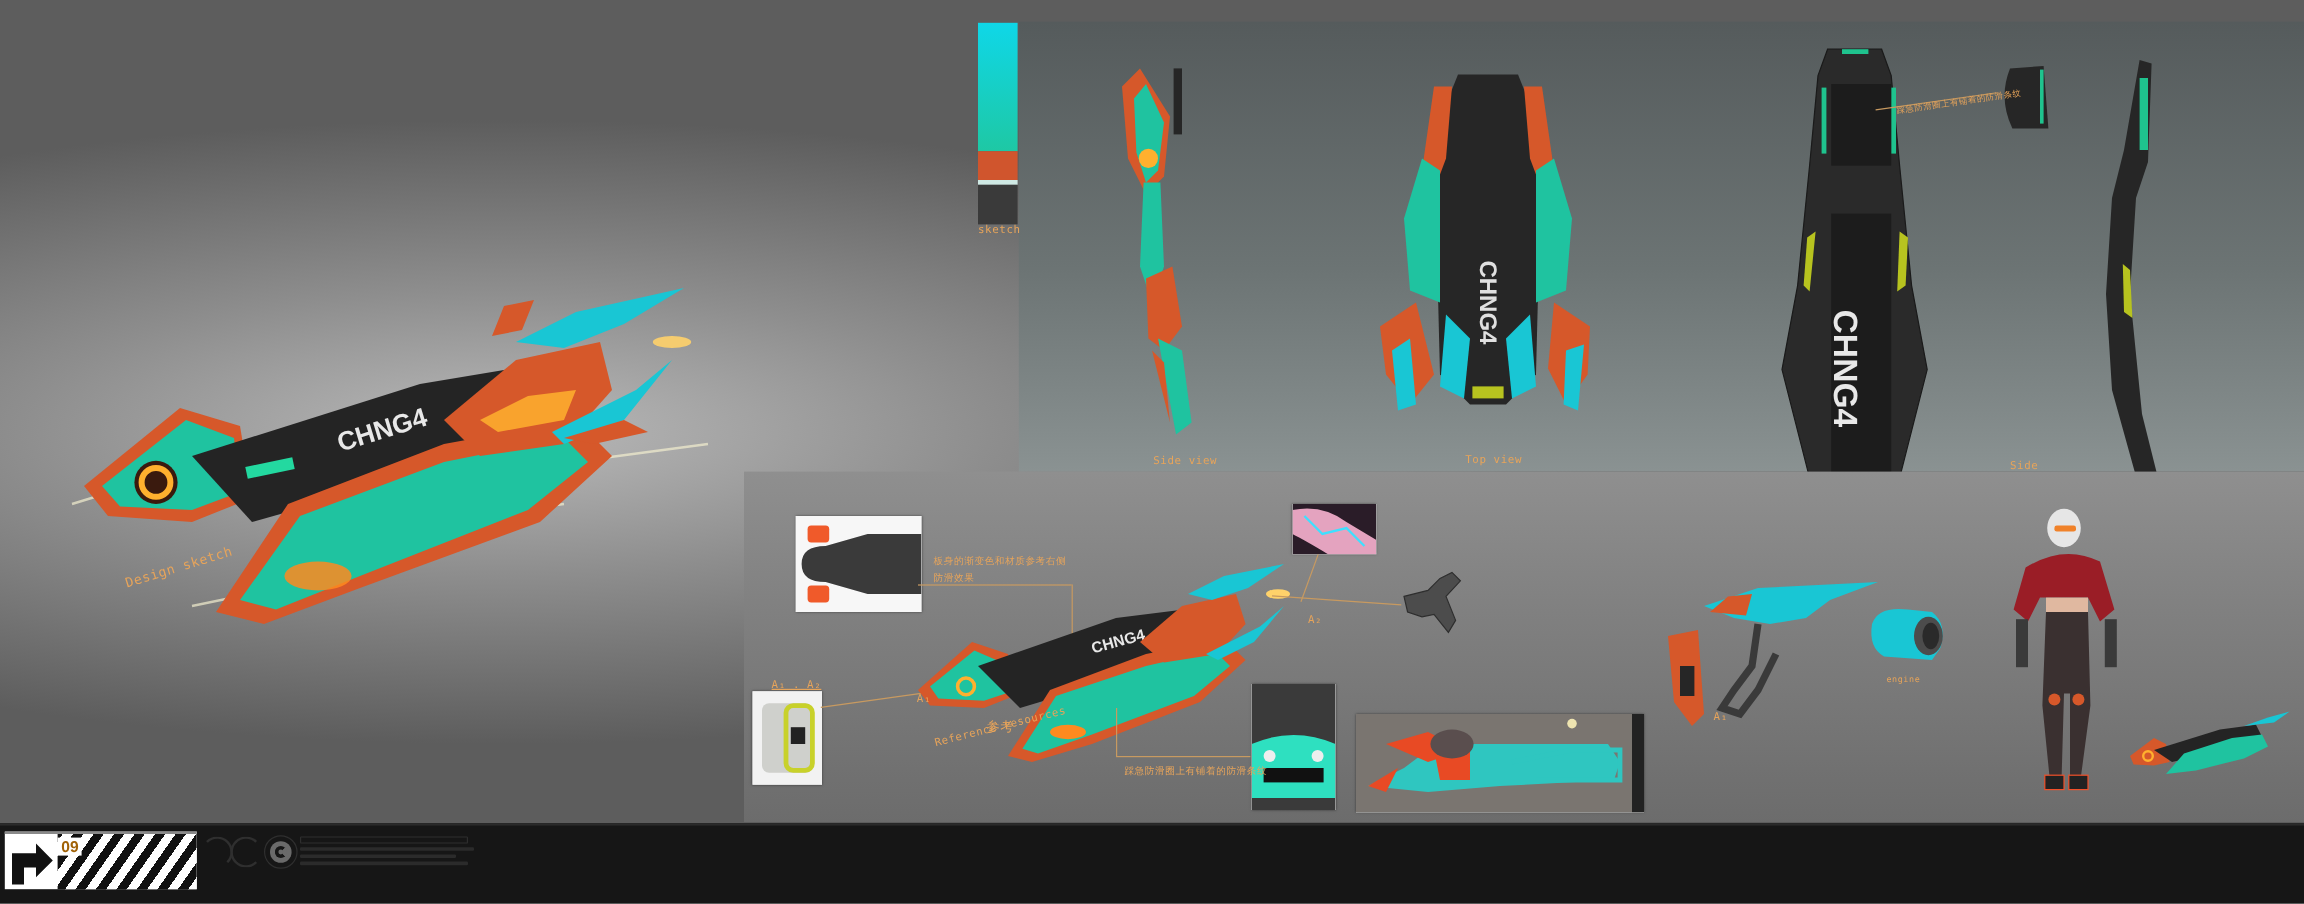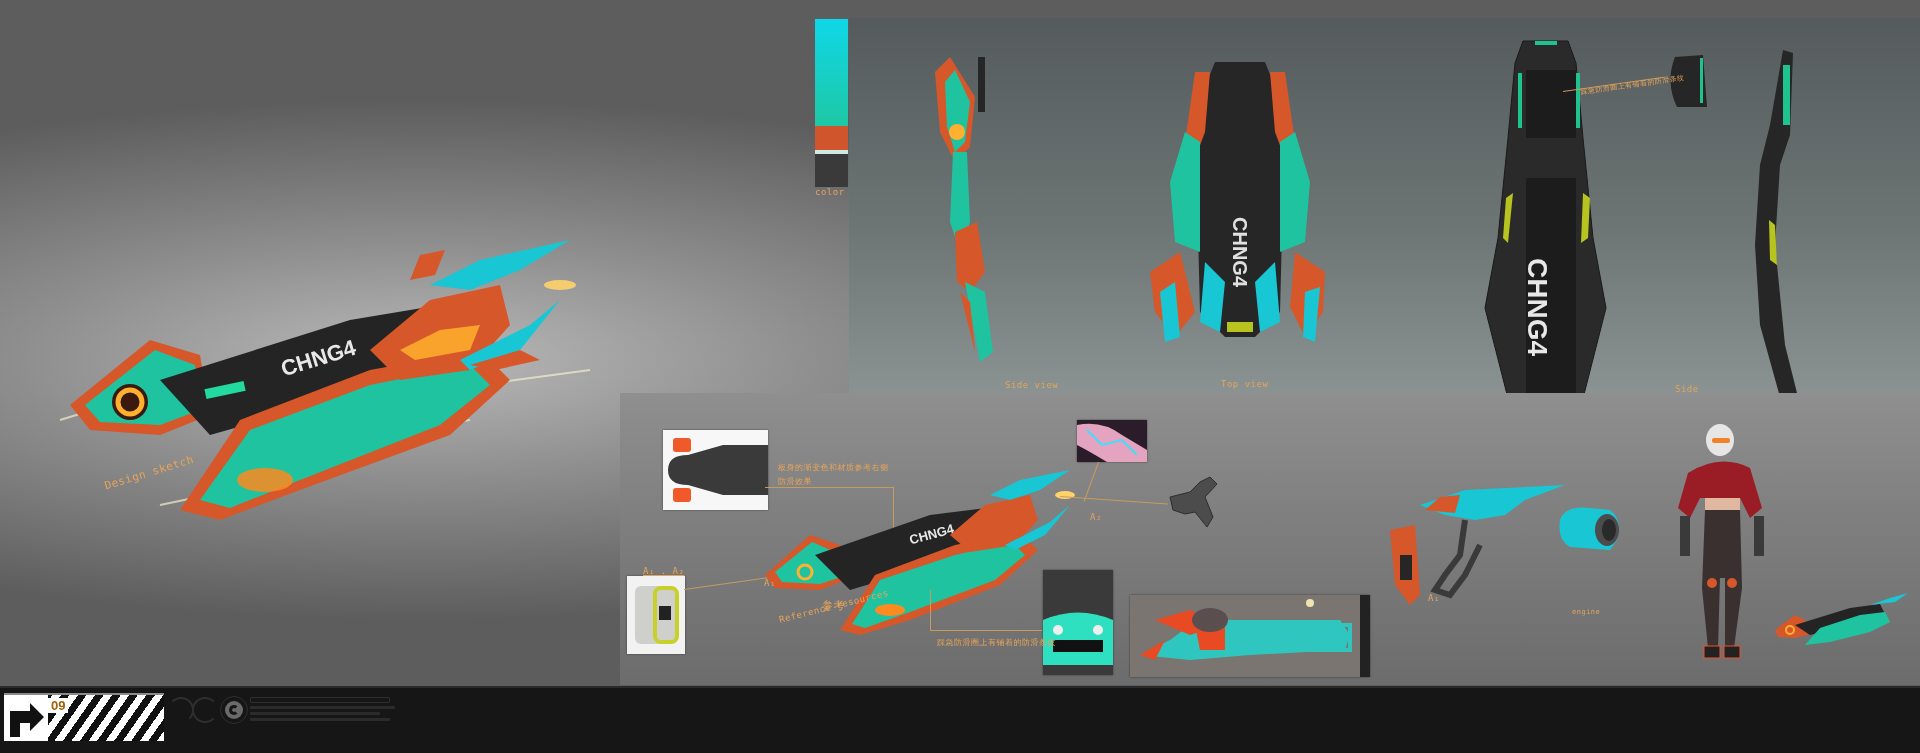--- a/index.html
+++ b/index.html
@@ -106,35 +106,35 @@
 <div class="label mid" style="left:103px;top:480px;transform:rotate(-17deg);transform-origin:left top;">Design sketch</div>
 
 <div class="abs ortho-panel"></div>
 
 <div class="abs swatch">
   <div style="height:107px;background:linear-gradient(180deg,#0fd7e8,#1ec8a4);"></div>
   <div style="height:24px;background:#d0552d;"></div>
   <div style="height:4px;background:#cfe9e4;"></div>
   <div style="height:33px;background:#3a3a3a;"></div>
 </div>
-<div class="label small" style="left:815px;top:187px;">color</div>
+<div class="label small" style="left:815px;top:187px;">sketch</div>
 
 <div class="abs" style="left:915px;top:52px;width:100px;height:320px;">
   <svg width="100" height="320" viewBox="0 0 100 320">
     <polygon points="20,20 35,5 60,45 55,95 40,110 25,80" fill="#d6582a"></polygon>
     <polygon points="30,30 40,18 55,50 50,90 40,100 32,75" fill="#1fc3a0"></polygon>
     <circle cx="42" cy="80" r="8" fill="#ffb02e"></circle>
     <polygon points="38,100 52,100 55,170 45,200 35,170" fill="#1fc3a0"></polygon>
     <polygon points="40,180 62,170 70,220 55,240 42,230" fill="#d6582a"></polygon>
     <polygon points="50,230 70,240 78,300 65,310" fill="#1fc3a0"></polygon>
     <polygon points="45,240 55,250 60,300" fill="#d6582a"></polygon>
     <rect x="63" y="5" width="7" height="55" fill="#262626"></rect>
   </svg>
 </div>
-<div class="label small" style="left:961px;top:380px;margin-left:44px;">Side view</div>
+<div class="label small" style="left:961px;top:380px;">Side view</div>
 
 <div class="abs" style="left:1145px;top:52px;width:190px;height:295px;">
   <svg width="190" height="295" viewBox="0 0 190 295">
     <polygon points="70,10 120,10 140,60 135,260 110,285 80,285 55,260 50,60" fill="#262626"></polygon>
     <polygon points="50,20 65,20 60,80 45,120 40,90" fill="#d6582a"></polygon>
     <polygon points="125,20 140,20 150,90 145,120 130,80" fill="#d6582a"></polygon>
     <polygon points="40,80 55,90 55,200 30,190 25,130" fill="#1fc3a0"></polygon>
     <polygon points="135,90 150,80 165,130 160,190 135,200" fill="#1fc3a0"></polygon>
     <polygon points="5,220 35,200 50,260 30,285 10,260" fill="#d6582a"></polygon>
     <polygon points="150,200 180,220 178,260 160,285 145,255" fill="#d6582a"></polygon>
@@ -284,21 +284,21 @@
 </div>
 <div class="label small" style="left:1428px;top:593px;">A₁</div>
 
 <div class="abs" style="left:1555px;top:505px;width:70px;height:50px;">
   <svg width="70" height="50" viewBox="0 0 70 50">
     <path d="M5,15 Q10,0 35,3 L55,5 Q68,15 62,35 L55,45 L15,42 Q2,35 5,15 Z" fill="#19c6d4"></path>
     <ellipse cx="52" cy="25" rx="12" ry="16" fill="#4c4c4c"></ellipse>
     <ellipse cx="54" cy="25" rx="7" ry="11" fill="#2a2a2a"></ellipse>
   </svg>
 </div>
-<div class="label small" style="left:1572px;top:562px;font-size:7px;margin-top:46px;">engine</div>
+<div class="label small" style="left:1572px;top:562px;font-size:7px;">engine</div>
 
 <div class="abs" style="left:1670px;top:418px;width:110px;height:250px;">
   <svg width="110" height="250" viewBox="0 0 110 250">
     <ellipse cx="50" cy="22" rx="14" ry="16" fill="#e6e6e6"></ellipse>
     <rect x="42" y="20" width="18" height="5" rx="2" fill="#f0822a"></rect>
     <path d="M18,55 Q50,35 80,50 L92,90 L80,100 L70,80 L30,80 L20,100 L8,90 Z" fill="#9a1d26"></path>
     <rect x="35" y="80" width="35" height="12" fill="#e0b8a0"></rect>
     <path d="M35,92 L70,92 L72,170 L64,230 L55,230 L55,160 L50,160 L48,230 L38,230 L32,170 Z" fill="#3a3030"></path>
     <circle cx="42" cy="165" r="5" fill="#d6582a"></circle>
     <circle cx="62" cy="165" r="5" fill="#d6582a"></circle>

